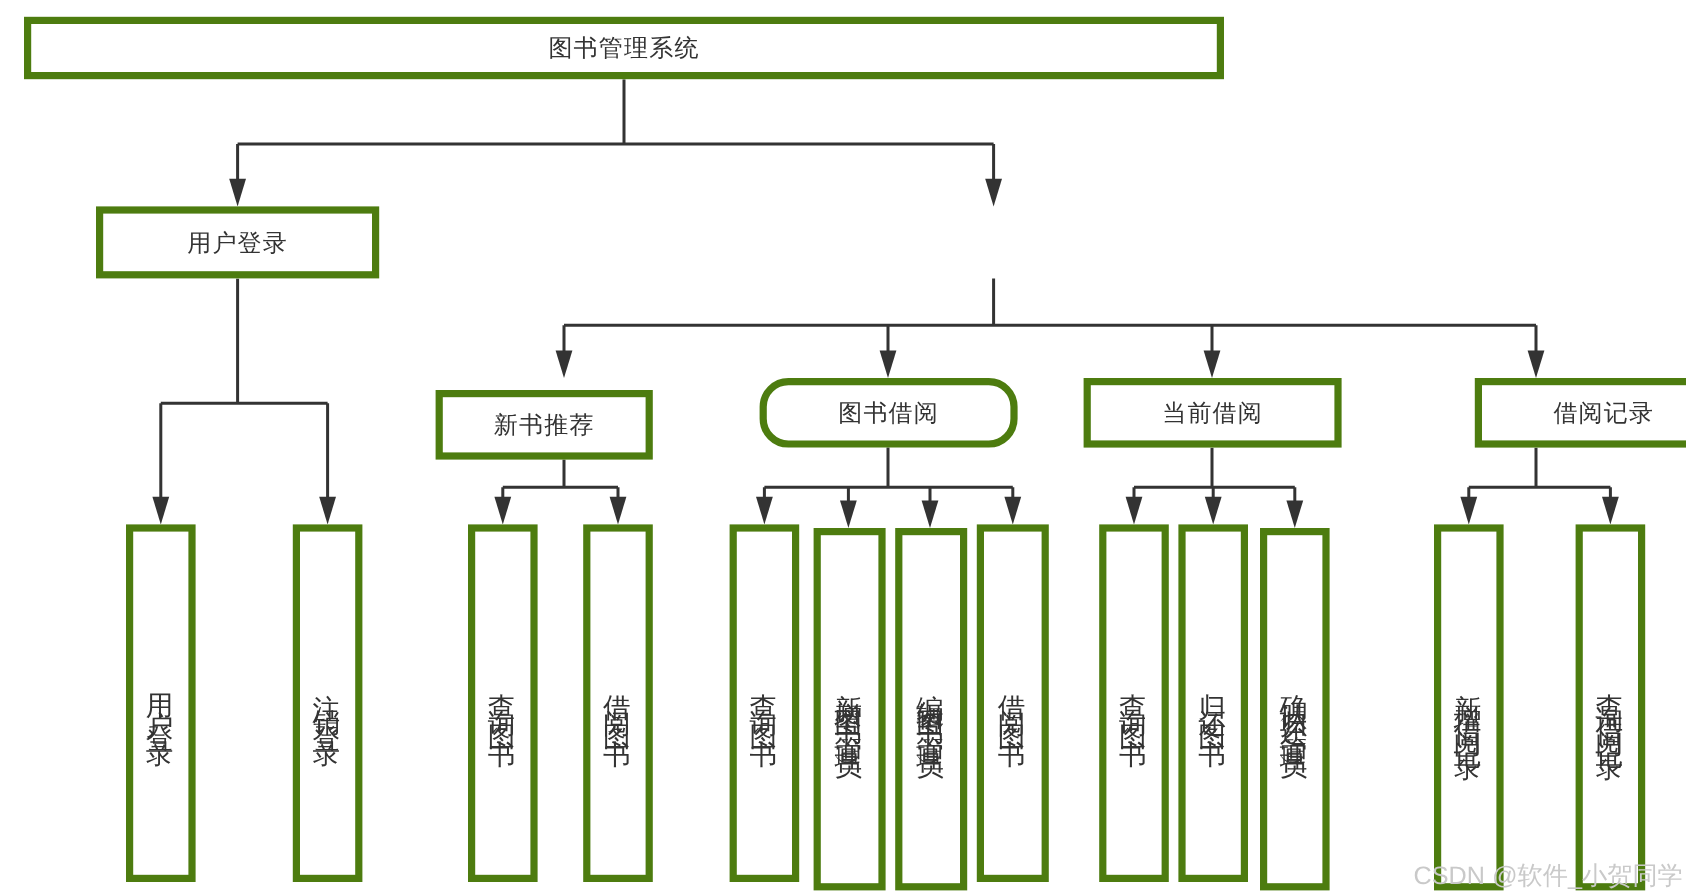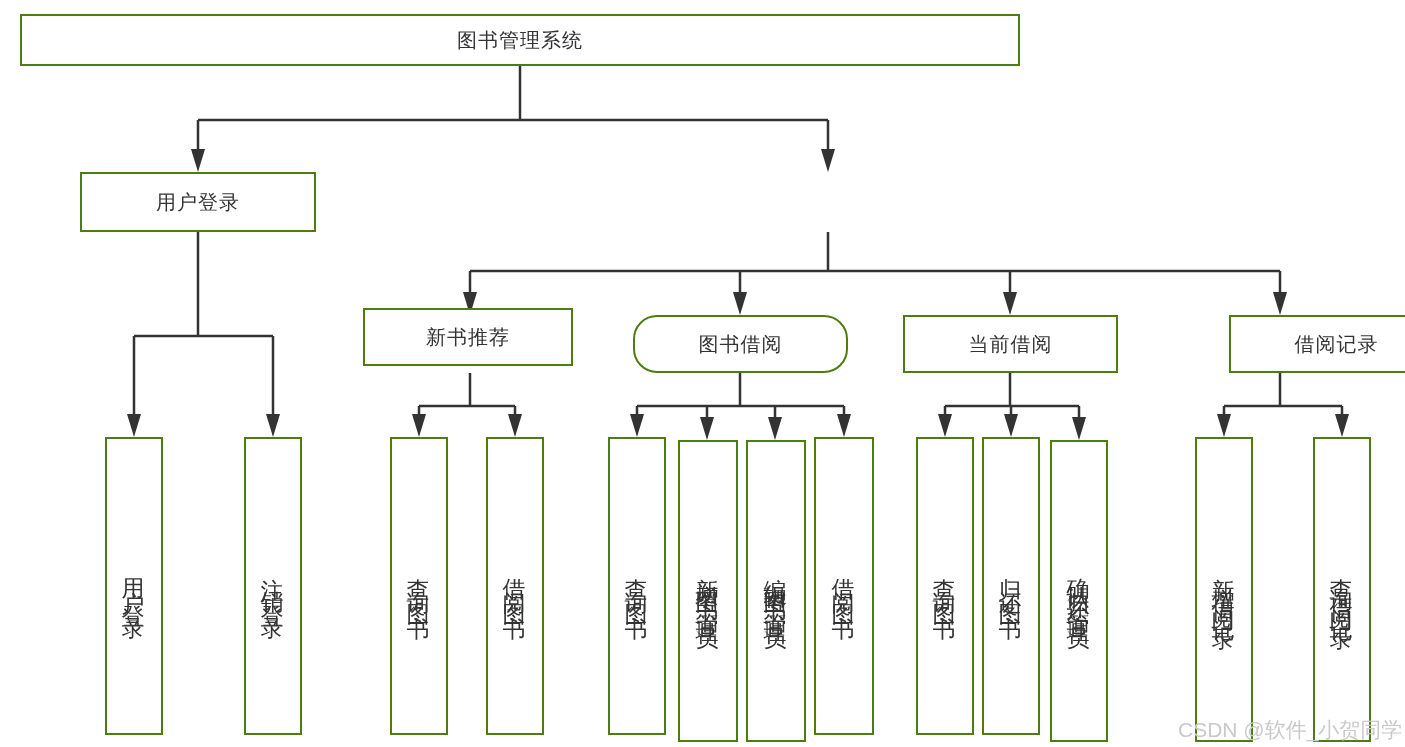--- a/index.html
+++ b/index.html
@@ -10,21 +10,21 @@
     font-family:"Liberation Sans","DejaVu Sans",sans-serif;
     overflow:hidden;
   }
   #wires {
     position:absolute; left:0; top:0; width:1405px; height:747px;
     z-index:1;
   }
   .box {
     position:absolute;
     box-sizing:border-box;
-    border:2px solid #4d7c0f;
+    border:6px solid #4d7c0f;
     background:#ffffff;
     color:#333333;
     display:flex;
     align-items:center;
     justify-content:center;
     z-index:2;
     text-align:center;
   }
   .hbox { font-size:20px; letter-spacing:1px; }
   .vbox {
@@ -86,21 +86,21 @@
       <polygon points="1072,417 1086,417 1079,440"></polygon>
       <polygon points="1217,414 1231,414 1224,437"></polygon>
       <polygon points="1335,414 1349,414 1342,437"></polygon>
     </g>
   </svg>
 
   <div class="box hbox" style="left:20px; top:14px; width:1000px; height:52px;">图书管理系统</div>
 
   <div class="box hbox" style="left:80px; top:172px; width:236px; height:60px;">用户登录</div>
 
-  <div class="box hbox" style="left:363px; top:308px; width:210px; height:58px;">新书推荐</div>
+  <div class="box hbox" style="left:363px; top:325px; width:181px; height:58px;">新书推荐</div>
   <div class="box hbox" style="left:633px; top:315px; width:215px; height:58px;border-radius:24px;">图书借阅</div>
   <div class="box hbox" style="left:903px; top:315px; width:215px; height:58px;">当前借阅</div>
   <div class="box hbox" style="left:1229px; top:315px; width:215px; height:58px;">借阅记录</div>
 
   <div class="box vbox" style="left:105px; top:437px; width:58px; height:298px;">用户登录</div>
   <div class="box vbox" style="left:244px; top:437px; width:58px; height:298px;">注销登录</div>
 
   <div class="box vbox" style="left:390px; top:437px; width:58px; height:298px;">查询图书</div>
   <div class="box vbox" style="left:486px; top:437px; width:58px; height:298px;">借阅图书</div>
 

